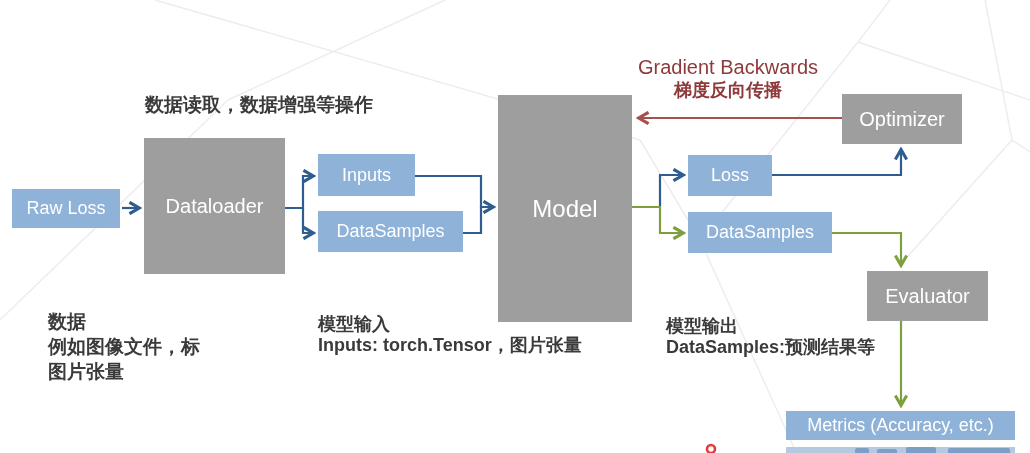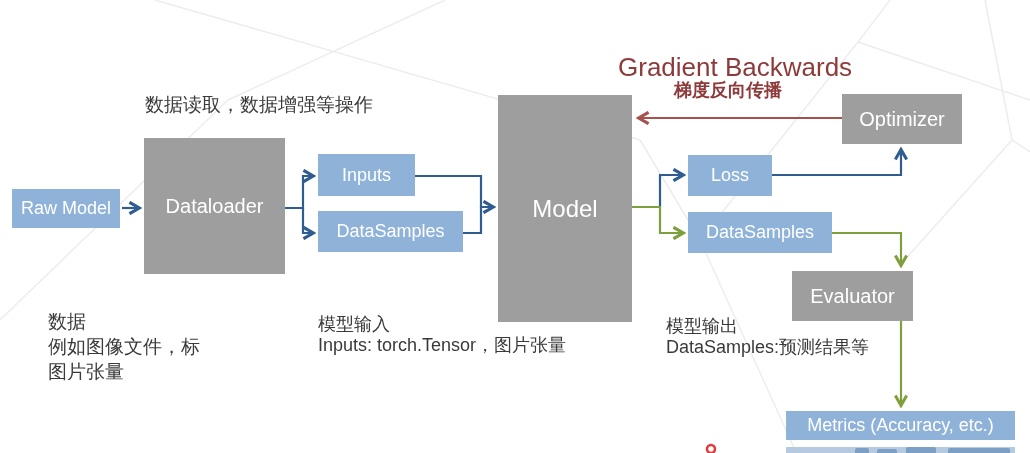--- a/index.html
+++ b/index.html
@@ -13,37 +13,37 @@
   #bg-svg,#arrow-svg{position:absolute;left:0;top:0;width:1030px;height:453px;}
   .node{
     position:absolute;
     display:flex;align-items:center;justify-content:center;
     color:#ffffff;
     white-space:nowrap;
     z-index:2;
   }
   .node.blue{background:#8FB2D8;}
   .node.gray{background:#9E9E9E;}
-  .note{position:absolute;color:#3A3A3A;z-index:2;}
+  .note{position:absolute;color:#3A3A3A;z-index:2;font-weight:bold;}
   .note div{white-space:nowrap;}
   #raw-data        {left:12px;  top:189px; width:108px; height:39px;  font-size:18px;}
   #dataloader      {left:144px; top:138px; width:141px; height:136px; font-size:20px;}
   #inputs          {left:318px; top:154px; width:97px;  height:42px;  font-size:18px;}
   #datasamples-in  {left:318px; top:211px; width:145px; height:41px;  font-size:18px;}
   #model           {left:498px; top:95px;  width:134px; height:227px; font-size:24px;}
   #loss            {left:688px; top:155px; width:84px;  height:41px;  font-size:18px;}
   #datasamples-out {left:688px; top:212px; width:144px; height:41px;  font-size:18px;}
   #optimizer       {left:842px; top:94px;  width:120px; height:50px;  font-size:20px;}
-  #evaluator       {left:792px; top:271px; width:121px; height:50px;  font-size:20px;}
+  #evaluator       {left:867px; top:271px; width:121px; height:50px;  font-size:20px;}
   #metrics         {left:786px; top:411px; width:229px; height:29px;  font-size:18px;}
   #metrics-strip   {position:absolute;left:786px;top:447px;width:229px;height:6px;background:#B5C9E1;z-index:2;}
   .strip-mark{position:absolute;background:#7C9FC6;border-radius:2px 2px 0 0;z-index:3;}
   #note-dataloader {left:145px; top:92px;  font-size:19px;}
   #gradient-note   {left:618px; top:55px;  width:220px; text-align:center; color:#8E3A3A; z-index:2; position:absolute;}
-  #gradient-note .l1{font-size:26px;line-height:24px;white-space:nowrap;}
+  #gradient-note .l1{font-size:20px;line-height:24px;white-space:nowrap;}
   #gradient-note .l2{font-size:18px;line-height:22px;white-space:nowrap;font-weight:bold;}
   #note-raw    {left:48px;  top:309px; font-size:19px; line-height:25px;}
   #note-input  {left:318px; top:314px; font-size:18px; line-height:21px;}
   #note-output {left:666px; top:316px; font-size:18px; line-height:21px;}
 </style>
 </head>
 <body>
 
 <div id="canvas">
 
@@ -54,21 +54,21 @@
       <path d="M228,100 L0,320"></path>
       <path d="M890,0 L858,42 L1030,100"></path>
       <path d="M858,42 L700,240"></path>
       <path d="M985,0 L1012,140 L900,265"></path>
       <path d="M1012,140 L1030,152"></path>
       <path d="M700,240 L795,450"></path>
       <path d="M640,140 L700,240"></path>
     </g>
   </svg>
 
-  <div class="node blue" id="raw-data">Raw Model</div>
+  <div class="node blue" id="raw-data">Raw Loss</div>
   <div class="node gray" id="dataloader">Dataloader</div>
   <div class="node blue" id="inputs">Inputs</div>
   <div class="node blue" id="datasamples-in">DataSamples</div>
   <div class="node gray" id="model">Model</div>
   <div class="node blue" id="loss">Loss</div>
   <div class="node blue" id="datasamples-out">DataSamples</div>
   <div class="node gray" id="optimizer">Optimizer</div>
   <div class="node gray" id="evaluator">Evaluator</div>
   <div class="node blue" id="metrics">Metrics (Accuracy, etc.)</div>
 

